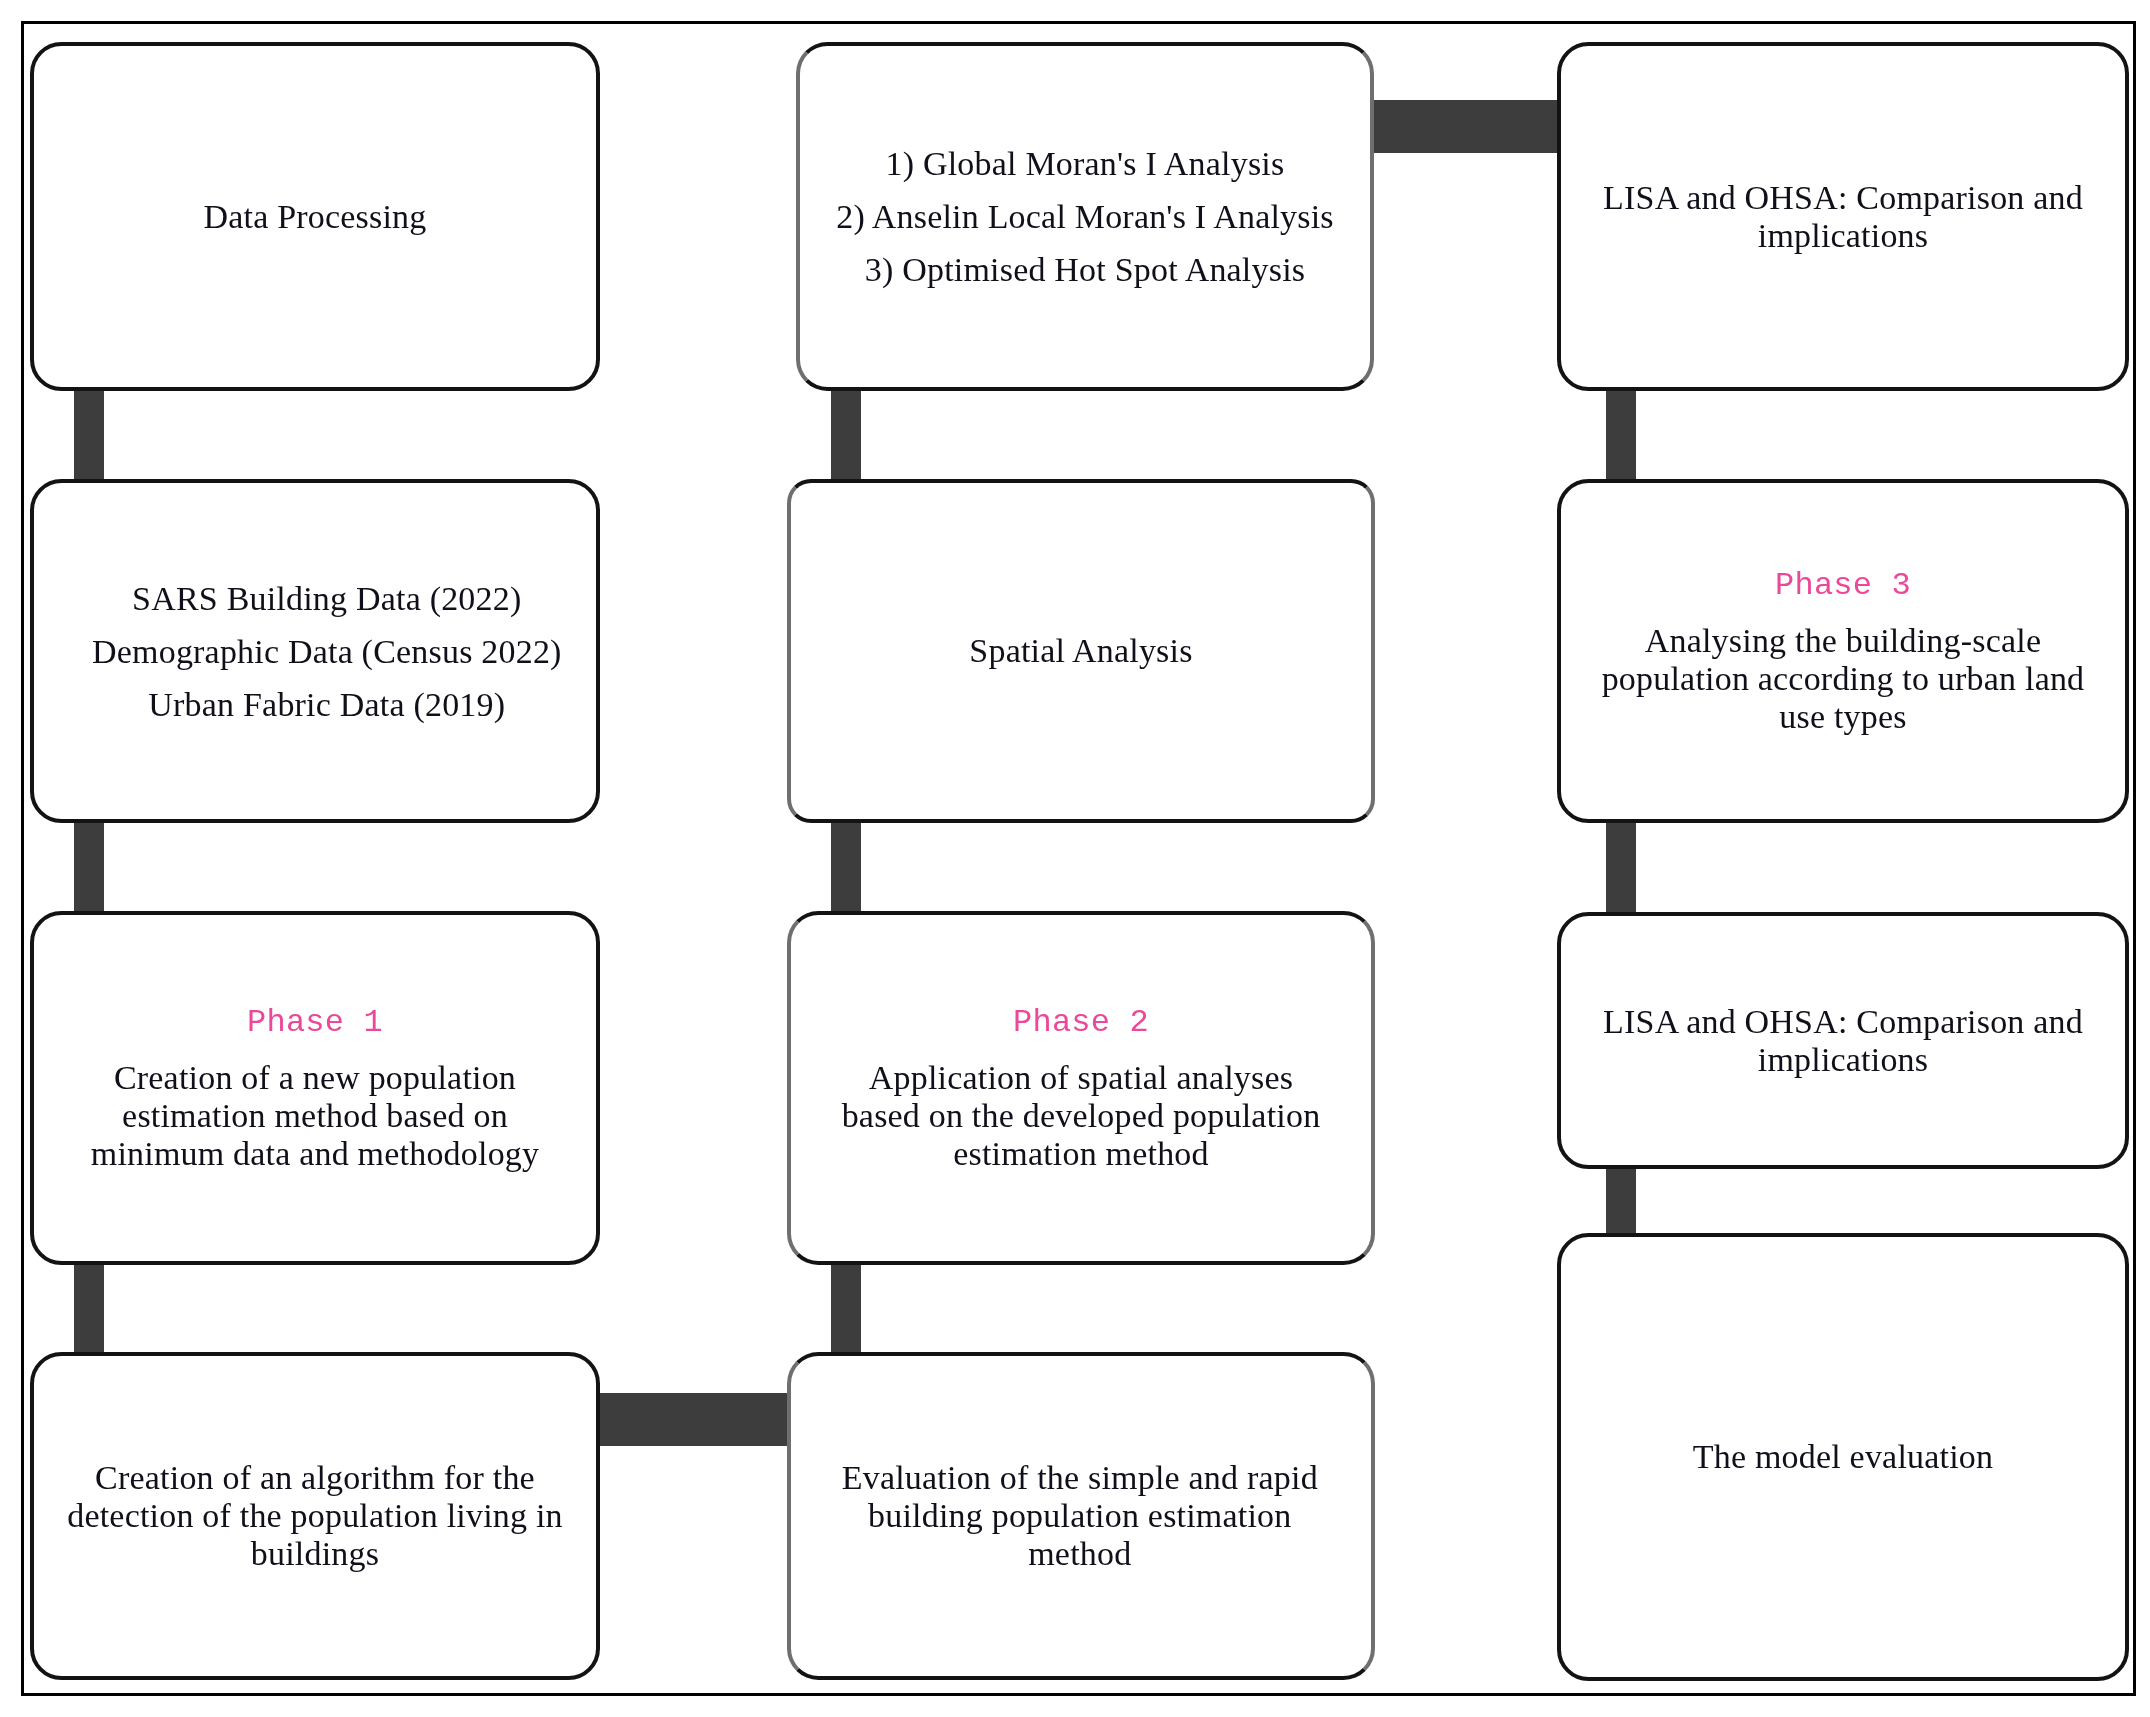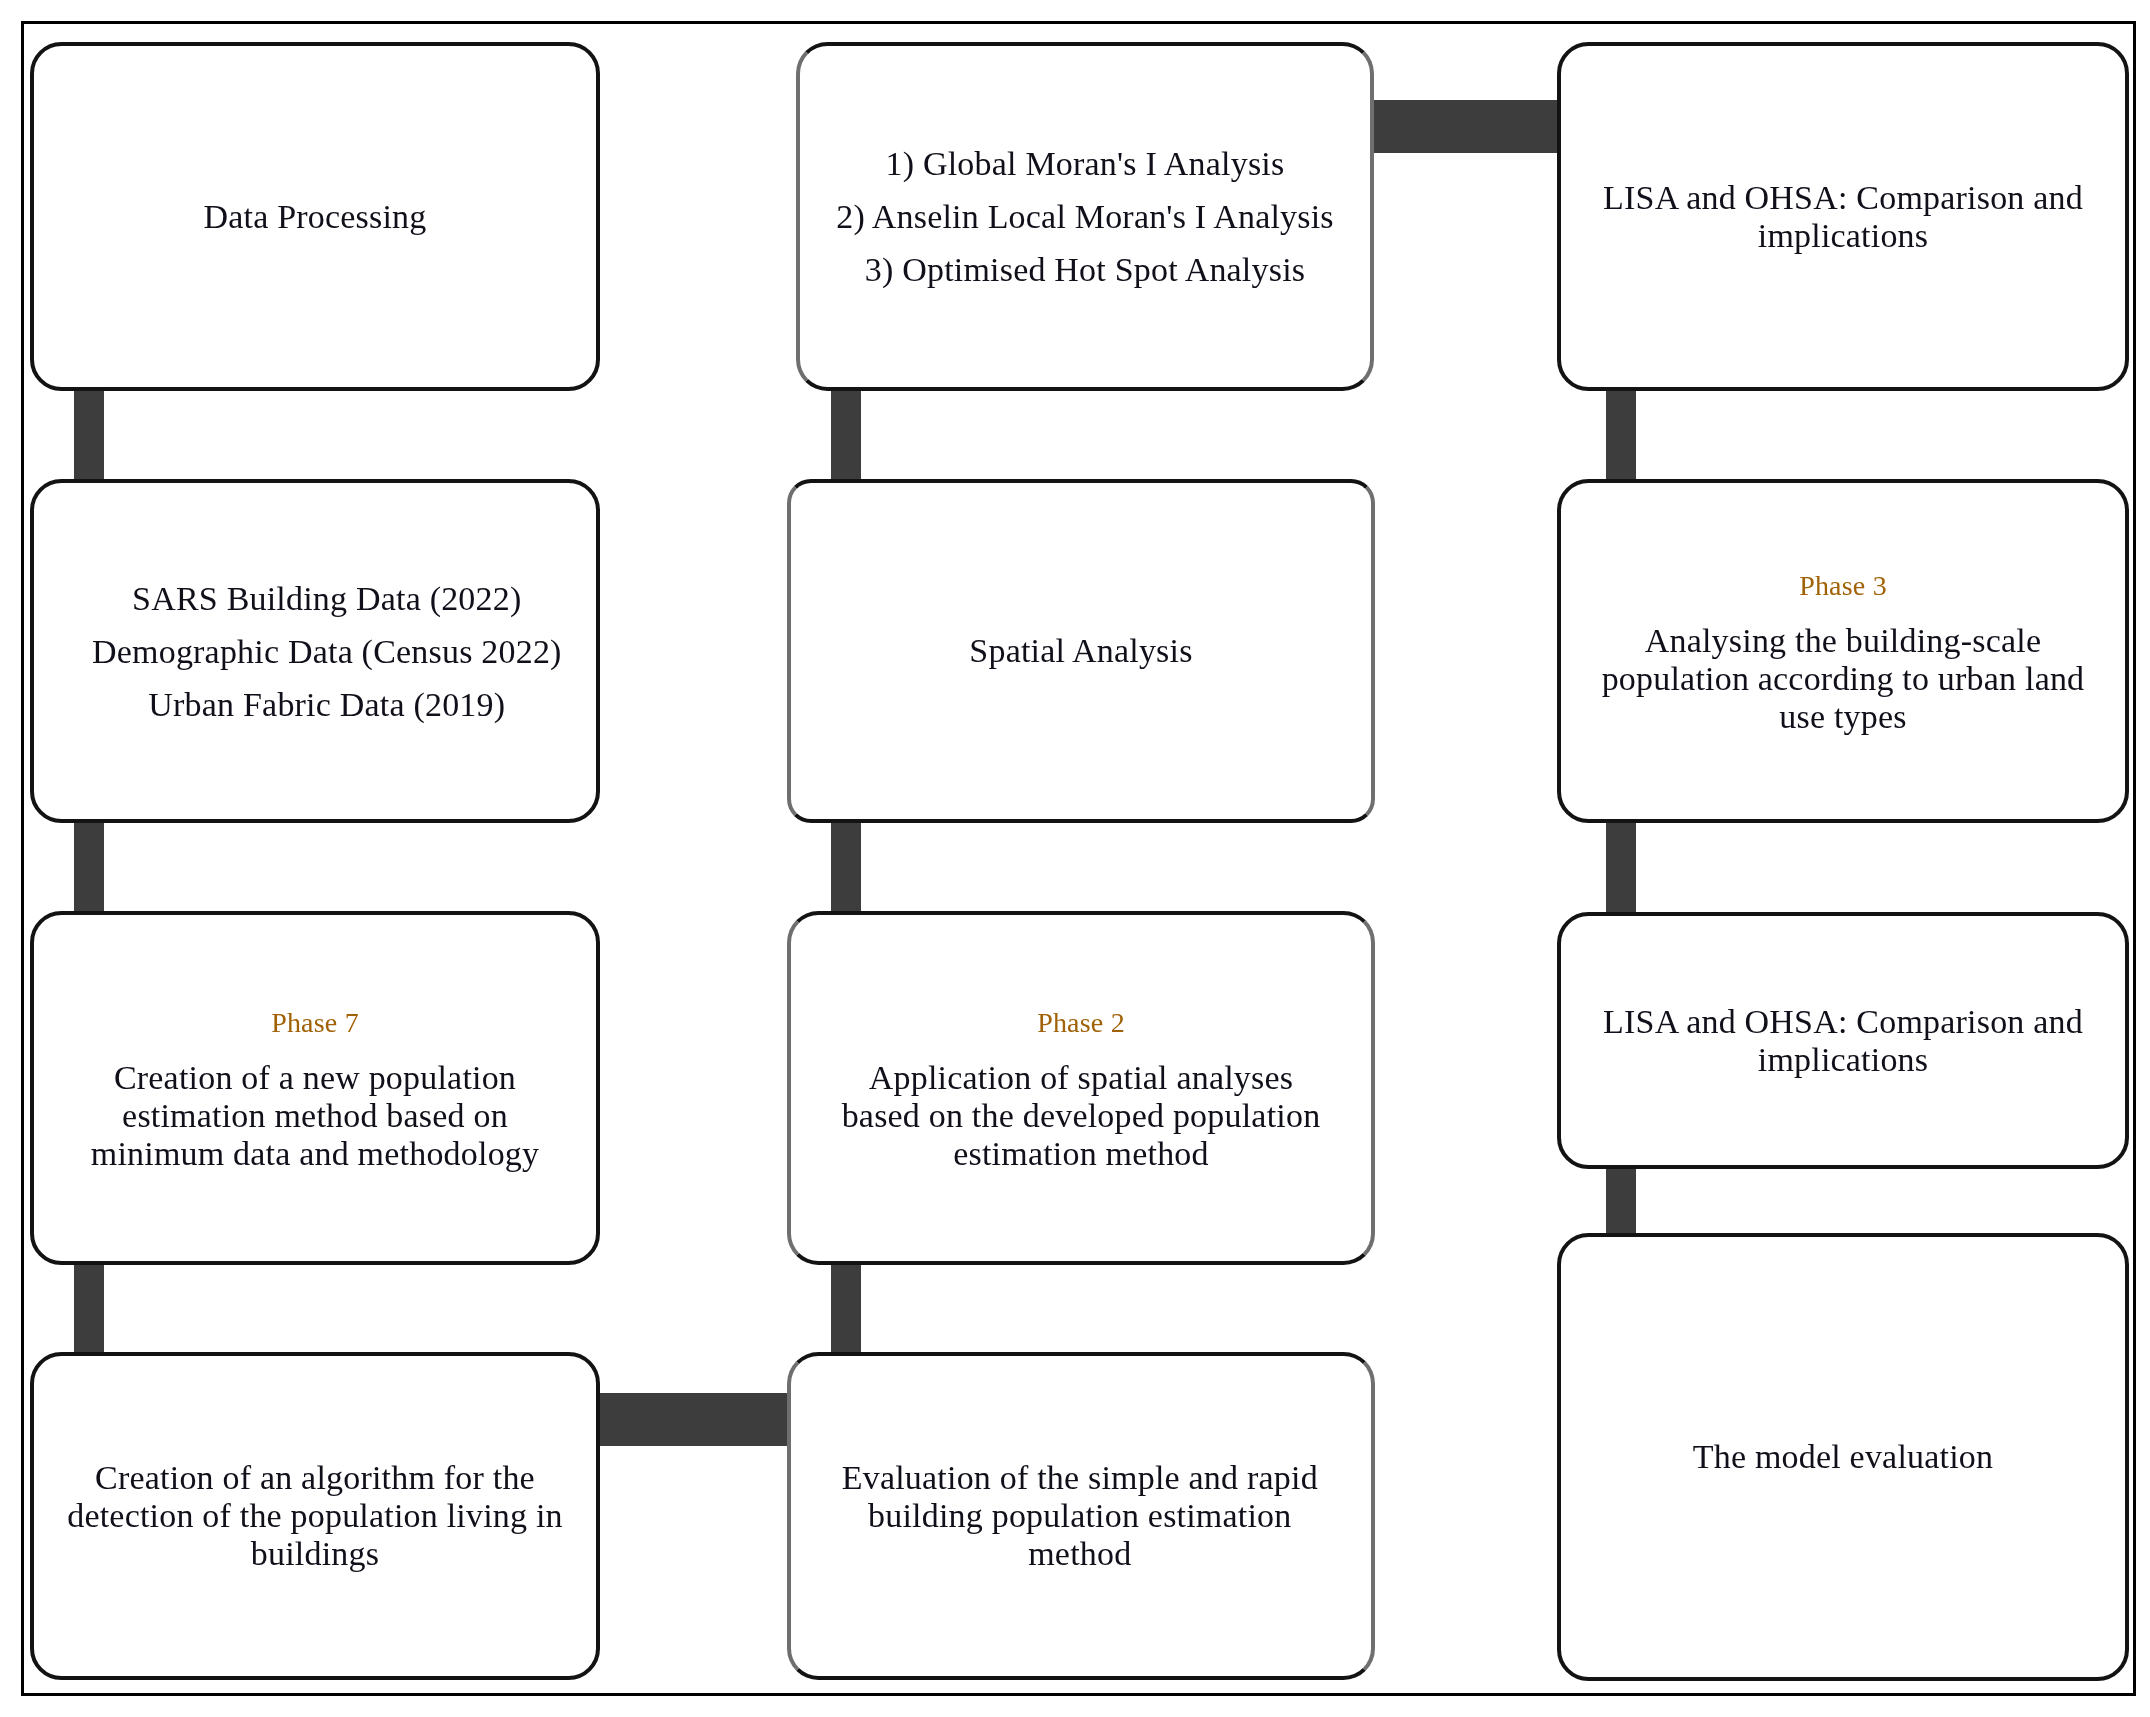--- a/index.html
+++ b/index.html
@@ -42,25 +42,26 @@
     justify-content: center;
     text-align: center;
     padding: 0 18.4px;
     z-index: 2;
   }
   .box.col-m {
     border-left-color: #6f6f6f;
     border-right-color: #6f6f6f;
   }
   .box-heading {
-    font-size: 28px;
+    font-size: 32px;
     line-height: 38px;
-    color: #a16207;
+    color: #ec4899;
     letter-spacing: 0.2px;
     margin: 0 0 17px 0;
+    font-family: Liberation Mono, monospace;
   }
   .box-body {
     font-size: 34px;
     line-height: 38px;
     color: #10101a;
     letter-spacing: 0.2px;
     white-space: pre-line;
     margin: 0;
   }
   .spread .box-body {
@@ -118,21 +119,21 @@
 
   <div class="box" id="box-l1">
     <div class="box-body">Data Processing</div>
   </div>
   <div class="box spread" id="box-l2">
     <div class="box-body">SARS Building Data (2022)
 Demographic Data (Census 2022)
 Urban Fabric Data (2019)</div>
   </div>
   <div class="box" id="box-l3">
-    <div class="box-heading">Phase 7</div>
+    <div class="box-heading">Phase 1</div>
     <div class="box-body">Creation of a new population
 estimation method based on
 minimum data and methodology</div>
   </div>
   <div class="box" id="box-l4">
     <div class="box-body">Creation of an algorithm for the
 detection of the population living in
 buildings</div>
   </div>
 

